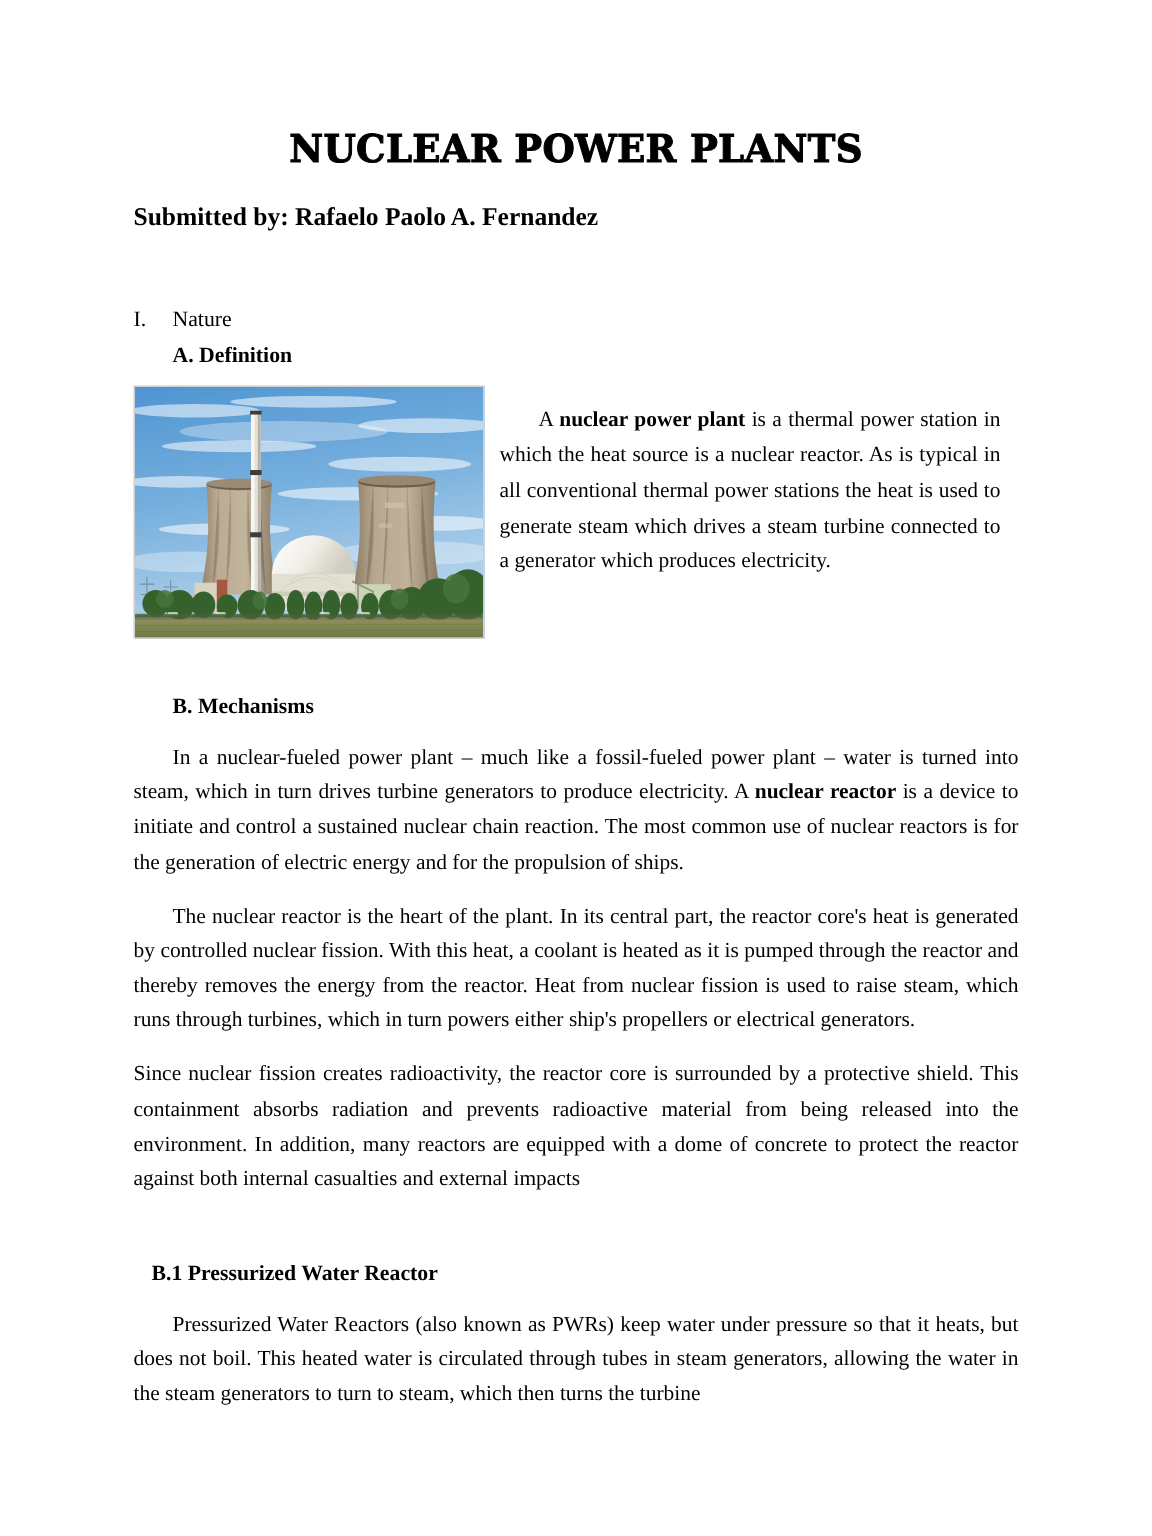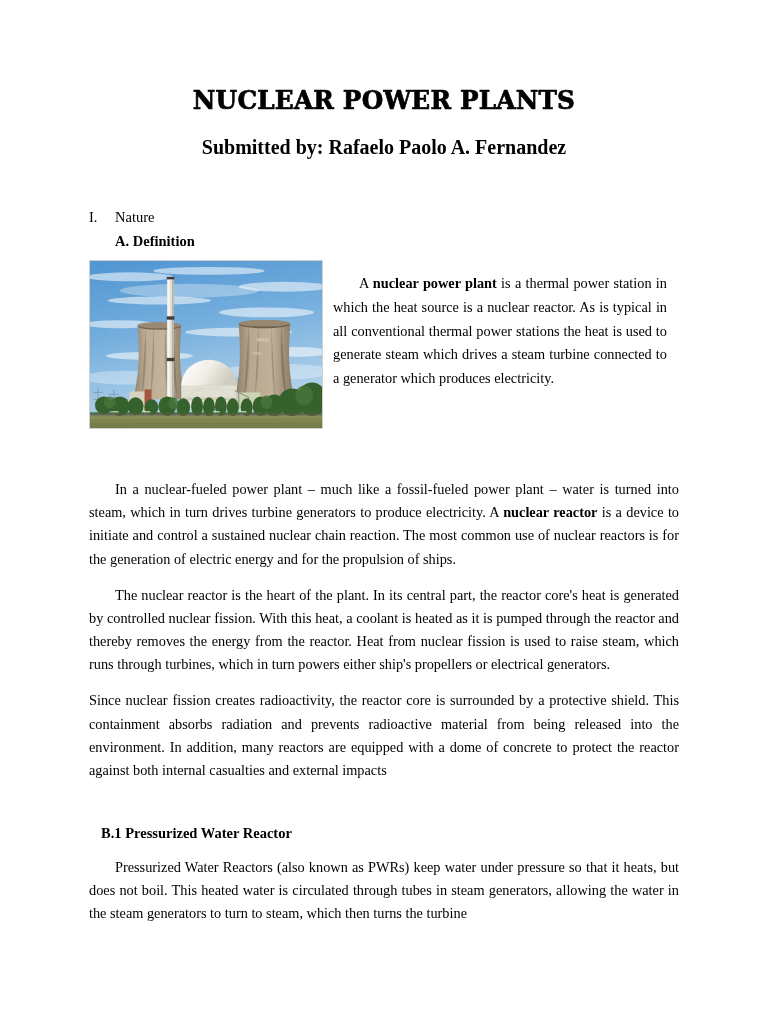--- a/index.html
+++ b/index.html
@@ -38,22 +38,22 @@
     font-size: 25.5px;
     letter-spacing: 0.2px;
     margin: 0;
     padding-top: 86px;
     line-height: 1.1;
     -webkit-text-stroke: 0.7px #000;
     transform: scaleX(0.97);
   }
 
   .submitted-line {
-    text-align: center;
-    font-size: 20px;
+    text-align: left;
+    font-size: 17px;
     margin: 0;
     padding-top: 21px;
     line-height: 1.2;
   }
   .submitted-label { font-weight: 600; }
   .submitted-name  { font-weight: bold; }
 
   
   .h-roman {
     font-weight: normal;
@@ -293,20 +293,21 @@
         </svg>
       </div>
 
       <p class="def-text">
         <span>A </span><strong>nuclear power plant</strong><span> is a thermal power station in which the heat source is a nuclear reactor. As is typical in all conventional thermal power stations the heat is used to generate steam which drives a steam turbine connected to a generator which produces electricity.</span>
       </p>
     </div>
 
     <div class="gap-xl"></div>
 
+    <h3 class="h-sub">B. Mechanisms</h3>
 
     <div class="gap-sm"></div>
 
     <p class="body indent">
       <span>In a nuclear-fueled power plant – much like a fossil-fueled power plant – water is turned into steam, which in turn drives turbine generators to produce electricity. A </span><strong>nuclear reactor</strong><span> is a device to initiate and control a sustained nuclear chain reaction. The most common use of nuclear reactors is for the generation of electric energy and for the propulsion of ships.</span>
     </p>
 
     <div class="gap-sm"></div>
 
     <p class="body indent">The nuclear reactor is the heart of the plant. In its central part, the reactor core's heat is generated by controlled nuclear fission. With this heat, a coolant is heated as it is pumped through the reactor and thereby removes the energy from the reactor. Heat from nuclear fission is used to raise steam, which runs through turbines, which in turn powers either ship's propellers or electrical generators.</p>

